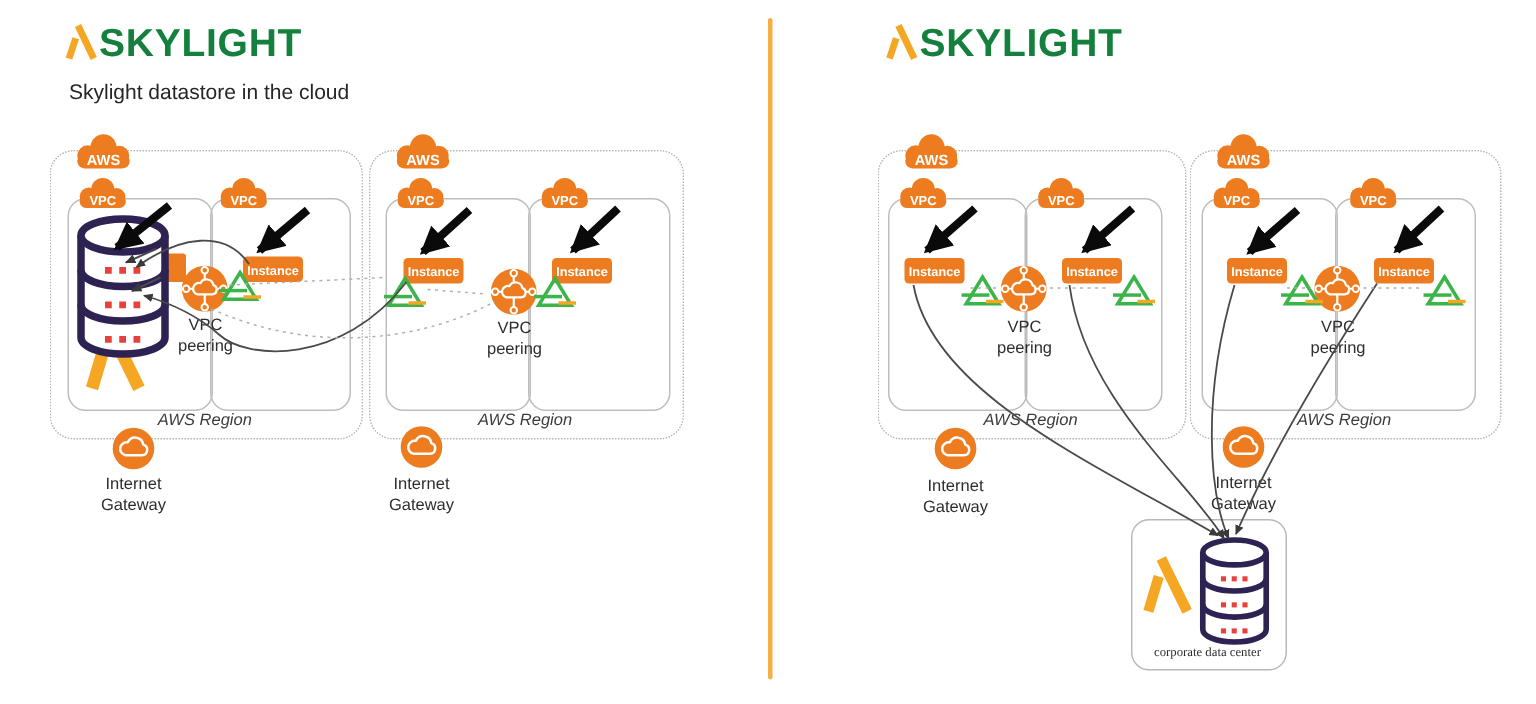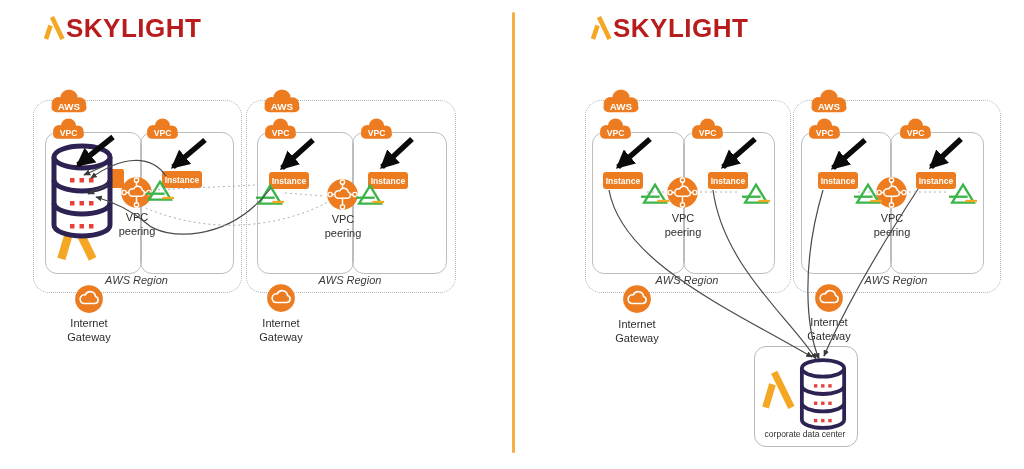--- a/index.html
+++ b/index.html
@@ -2,21 +2,21 @@
 <html><head>
 <meta charset="utf-8">
 <style>
   html,body{margin:0;padding:0;background:#fff;}
   .canvas{position:relative;width:1024px;height:469px;background:#ffffff;overflow:hidden;
           font-family:"Liberation Sans",sans-serif;}
   .abs{position:absolute;}
   svg.abs{display:block;overflow:visible;}
 
   .logo{position:absolute;display:flex;align-items:flex-end;gap:1px;}
-  .logo-text{font-size:26px;font-weight:700;letter-spacing:.5px;color:#b91c1c;line-height:.92;}
+  .logo-text{font-size:26px;font-weight:700;letter-spacing:.5px;color:#15803d;line-height:.92;}
   .subtitle{position:absolute;font-size:14px;color:#262626;}
 
   .region{position:absolute;border:1.6px dotted #b3b3b3;border-radius:16px;}
   .vpc{position:absolute;border:1.5px solid #bdbdbd;border-radius:12px;}
 
   .cloud-txt{fill:#ffffff;font-size:14px;font-weight:bold;text-anchor:middle;
              font-family:"Liberation Sans",sans-serif;}
 
   .inst{position:absolute;width:40px;height:17px;background:#ec7c1f;border-radius:3px;
         color:#fff;font-size:8.5px;font-weight:700;display:flex;align-items:center;
@@ -25,36 +25,37 @@
   .db{z-index:2;}
   .tri{z-index:4;}
 
   .peer-lbl,.ig-lbl{position:absolute;width:64px;text-align:center;font-size:11px;
                     line-height:1.25;color:#2e2e2e;}
   .region-lbl{position:absolute;text-align:center;font-size:11px;color:#3c3c3c;font-style:italic;}
 
   .divider{position:absolute;background:#f5af45;border-radius:2px;}
 
   .dc-box{position:absolute;border:1.5px solid #b8b8b8;border-radius:12px;}
-  .dc-lbl{position:absolute;text-align:center;font-size:8.5px;color:#2e2e2e;}
+  .dc-lbl{position:absolute;text-align:center;font-size:8.5px;color:#2e2e2e;font-family:Liberation Serif, serif;}
 
   .overlay{position:absolute;left:0;top:0;pointer-events:none;z-index:9;}
 </style>
 </head>
 <body>
 
 <div class="canvas">
 
   <div class="logo" style="left:44px;top:15px;">
     <svg class="abs" style="position:static;width:21px;height:26px;" viewBox="0 0 21 26">
       <path d="M8 2 L18.5 24" stroke="#f5a623" stroke-width="4.6" fill="none"></path>
       <path d="M6.5 10.5 L2 24" stroke="#f5a623" stroke-width="4.6" fill="none"></path>
     </svg>
     <span class="logo-text">SKYLIGHT</span>
   </div>
+  <div class="subtitle" style="left:46px;top:53px;">Skylight datastore in the cloud</div>
 
   <div class="logo" style="left:591px;top:15px;">
     <svg class="abs" style="position:static;width:21px;height:26px;" viewBox="0 0 21 26">
       <path d="M8 2 L18.5 24" stroke="#f5a623" stroke-width="4.6" fill="none"></path>
       <path d="M6.5 10.5 L2 24" stroke="#f5a623" stroke-width="4.6" fill="none"></path>
     </svg>
     <span class="logo-text">SKYLIGHT</span>
   </div>
 
   <div class="divider" style="left:512px;top:12px;width:3px;height:441px;"></div>

